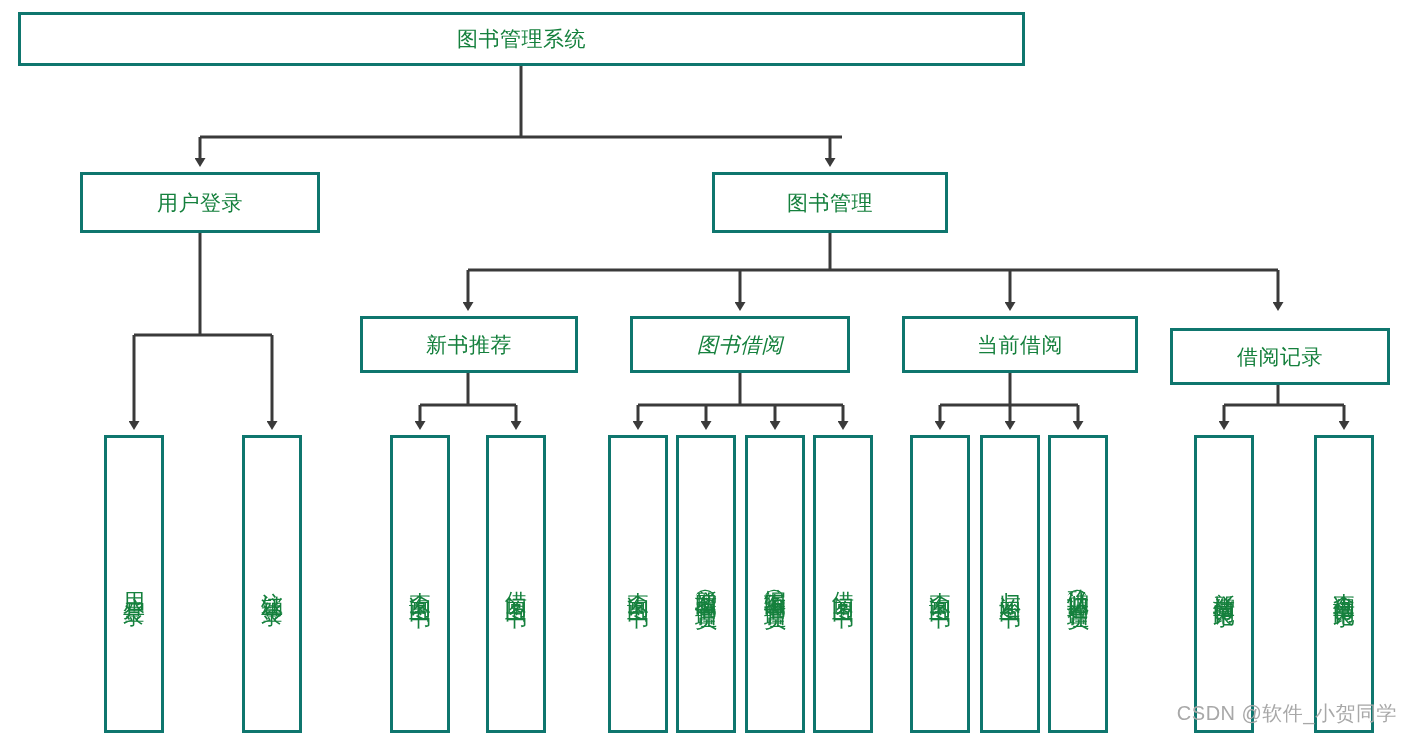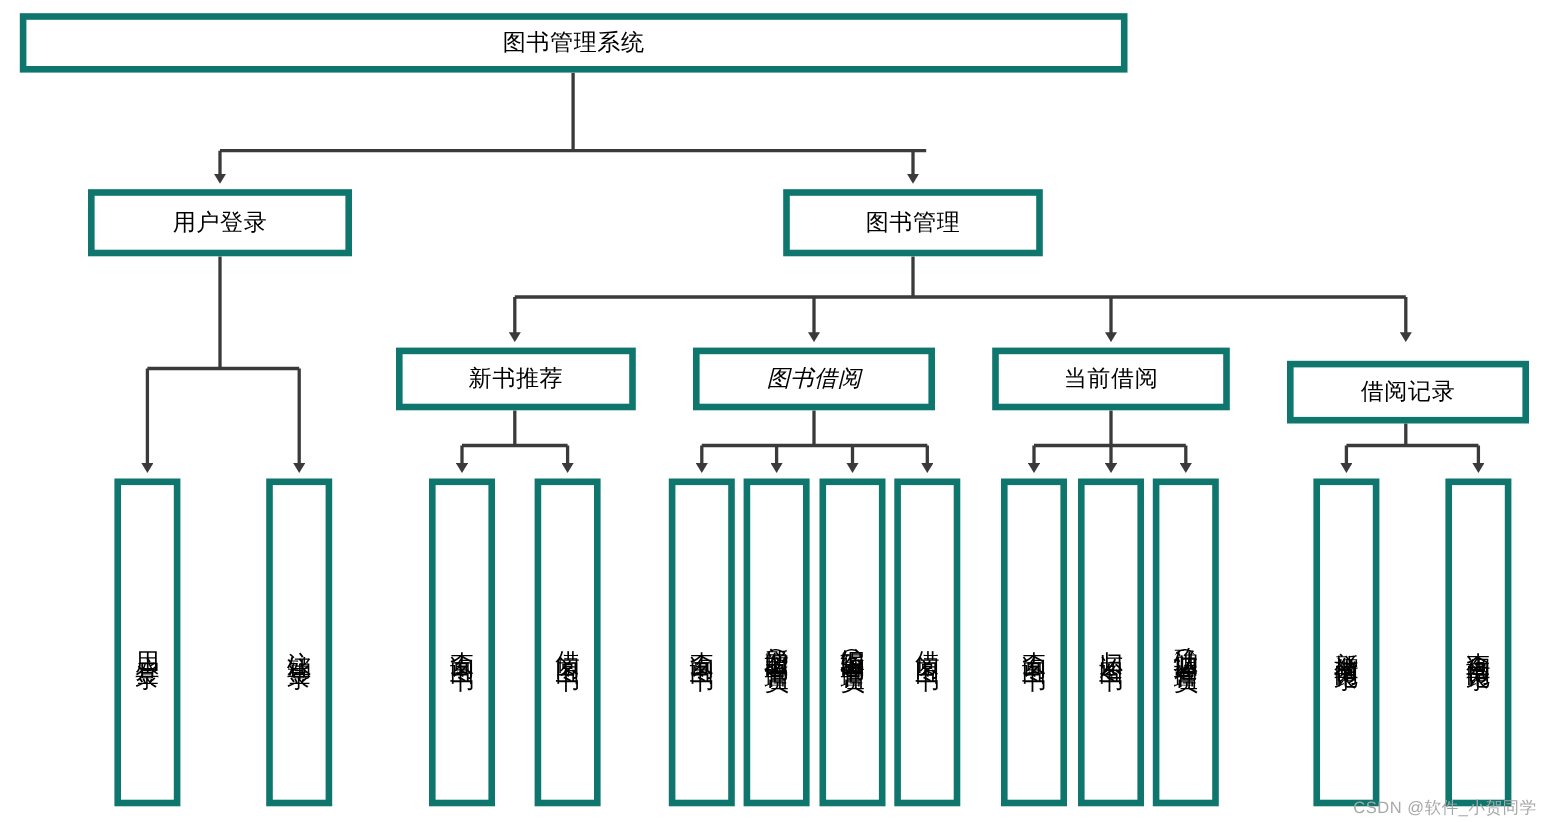--- a/index.html
+++ b/index.html
@@ -20,26 +20,26 @@
   #edges {
     position: absolute;
     left: 0;
     top: 0;
     width: 1405px;
     height: 747px;
   }
   .node {
     position: absolute;
     box-sizing: border-box;
-    border: 6px solid #0f766e;
+    border: 3px solid #0f766e;
     background: #ffffff;
     display: flex;
     align-items: center;
     justify-content: center;
-    color: #000000;
+    color: #15803d;
   }
   .node .label {
     display: block;
     text-align: center;
     line-height: 1.12;
   }
   
   .node.h .label {
     font-size: 21px;
     letter-spacing: 0.5px;
@@ -61,22 +61,22 @@
     line-height: 1;
     white-space: nowrap;
     max-height: 100%;
   }
   .node.v.tall .label {
     letter-spacing: 3px;
   }
   #watermark {
     position: absolute;
     right: 8px;
-    bottom: 3px;
-    font-size: 15px;
+    bottom: 20px;
+    font-size: 20px;
     color: #a8a8a8;
     white-space: nowrap;
     letter-spacing: 0.5px;
   }
 </style>
 </head>
 <body>
 
 <div id="canvas">
 
@@ -140,21 +140,21 @@
   <div class="node h" style="left:712px; top:172px; width:236px; height:61px;">
     <span class="label">图书管理</span>
   </div>
 
   <div class="node h" style="left:360px; top:316px; width:218px; height:57px;">
     <span class="label">新书推荐</span>
   </div>
   <div class="node h" style="left:630px; top:316px; width:220px; height:57px;font-style:italic;">
     <span class="label">图书借阅</span>
   </div>
-  <div class="node h" style="left:902px; top:316px; width:216px; height:57px;">
+  <div class="node h" style="left:902px; top:316px; width:236px; height:57px;">
     <span class="label">当前借阅</span>
   </div>
   <div class="node h" style="left:1170px; top:316px; width:220px; height:57px;margin-top:12px;">
     <span class="label">借阅记录</span>
   </div>
 
   <div class="node v" style="left:104px; top:435px; width:60px; height:298px;">
     <span class="label">用户登录</span>
   </div>
   <div class="node v" style="left:242px; top:435px; width:60px; height:298px;">

